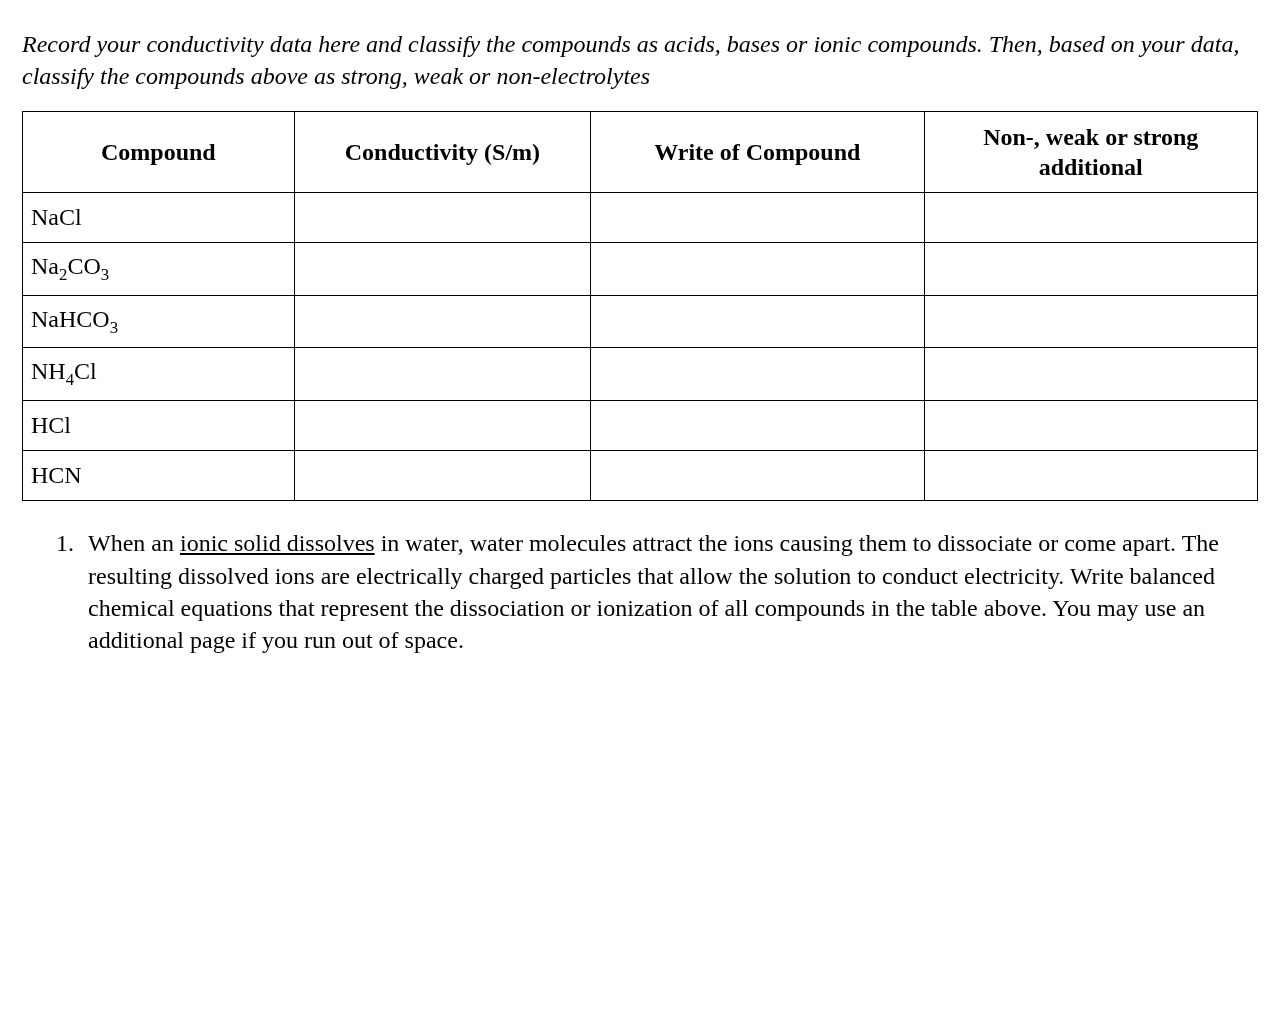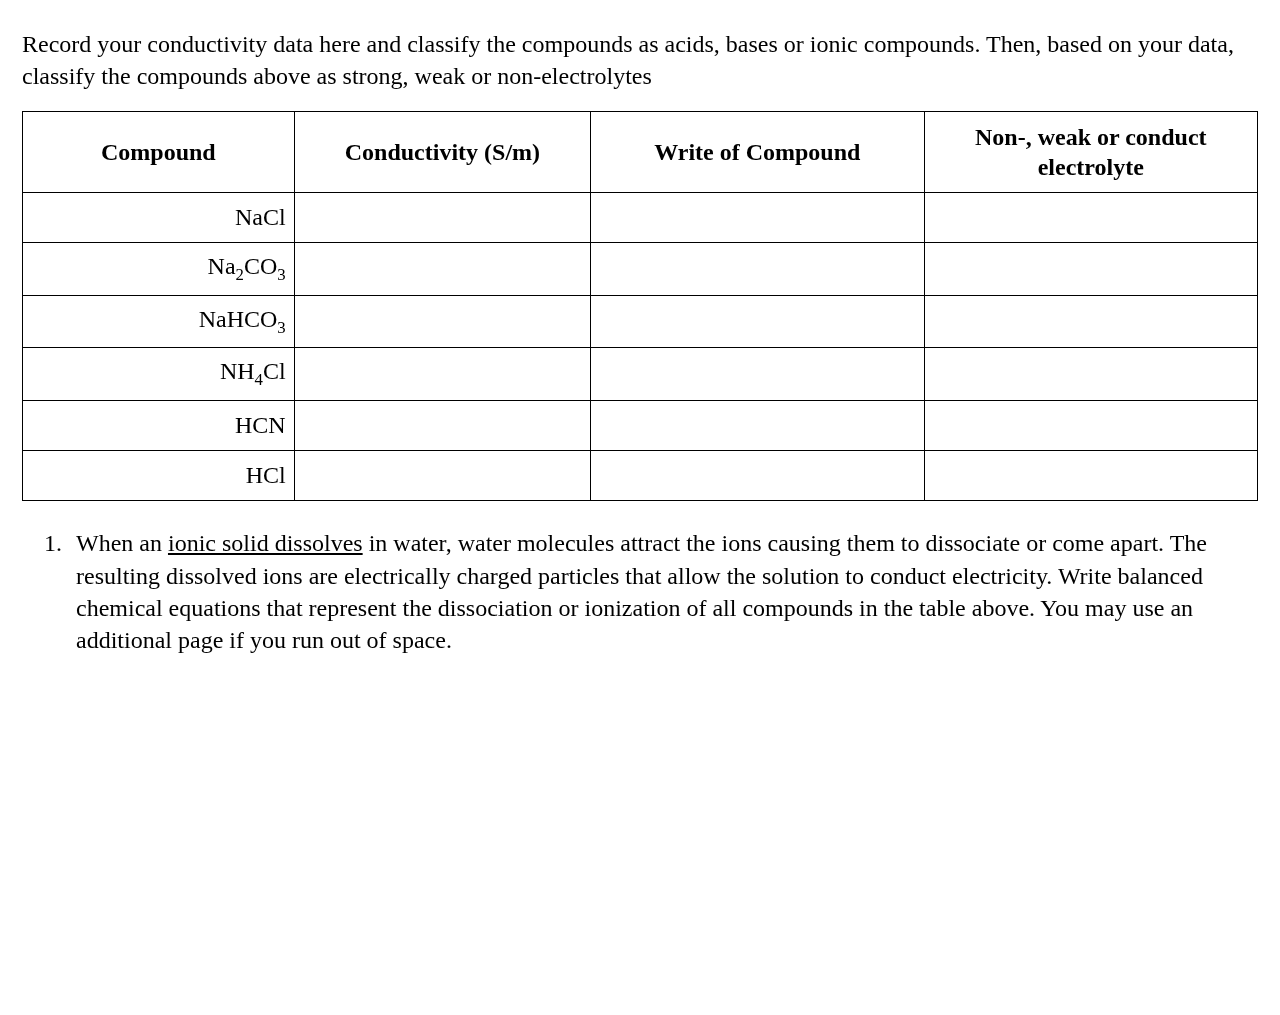--- a/index.html
+++ b/index.html
@@ -6,20 +6,21 @@
   body {
     margin: 0;
     padding: 28px 22px;
     font-family: "Times New Roman", Times, serif;
     font-size: 24px;
     color: #000;
     background: #fff;
     width: 1280px;
   }
   .instruction {
+    font-style: italic;
     line-height: 1.35;
     margin-bottom: 18px;
   }
   table {
     border-collapse: collapse;
     width: 100%;
     table-layout: fixed;
   }
   th, td {
     border: 1.5px solid #000;
@@ -27,40 +28,40 @@
     vertical-align: middle;
     height: 50px;
   }
   th {
     font-weight: bold;
     text-align: center;
     font-style: normal;
     line-height: 1.25;
   }
   td.compound-cell {
-    text-align: right;
+    text-align: left;
   }
   .col-compound   { width: 22%; }
   .col-cond       { width: 24%; }
   .col-type       { width: 27%; }
   .col-elec       { width: 27%; }
   sub { font-size: 70%; }
   .hac-underline {
     text-decoration: underline;
     text-decoration-color: #d00000;
     text-decoration-style: wavy;
   }
   .question {
     margin-top: 26px;
     line-height: 1.35;
   }
   .question-list {
     list-style: decimal;
     padding-left: 42px;
-    margin: 4px;
+    margin: 16px;
   }
   .question-list li {
     padding-left: 8px;
   }
   .q-underline {
     text-decoration: underline;
   }
 </style>
 </head>
 <body>
@@ -72,21 +73,21 @@
     <col class="col-compound">
     <col class="col-cond">
     <col class="col-type">
     <col class="col-elec">
   </colgroup>
   <thead>
     <tr>
       <th>Compound</th>
       <th>Conductivity (S/m)</th>
       <th>Write of Compound</th>
-      <th>Non-, weak or conduct electrolyte</th>
+      <th>Non-, weak or strong additional</th>
     </tr>
   </thead>
   <tbody id="table-body">
       <tr>
         <td class="compound-cell">NaCl</td>
         <td></td>
         <td></td>
         <td></td>
       </tr>
       <tr>
@@ -101,27 +102,27 @@
         <td></td>
         <td></td>
       </tr>
       <tr>
         <td class="compound-cell">NH<sub>4</sub>Cl</td>
         <td></td>
         <td></td>
         <td></td>
       </tr>
       <tr>
-        <td class="compound-cell">HCN</td>
+        <td class="compound-cell">HCl</td>
         <td></td>
         <td></td>
         <td></td>
       </tr>
       <tr>
-        <td class="compound-cell">HCl</td>
+        <td class="compound-cell">HCN</td>
         <td></td>
         <td></td>
         <td></td>
       </tr>
     </tbody>
 </table>
 
 <div class="question">
   <ol class="question-list">
     <li>

